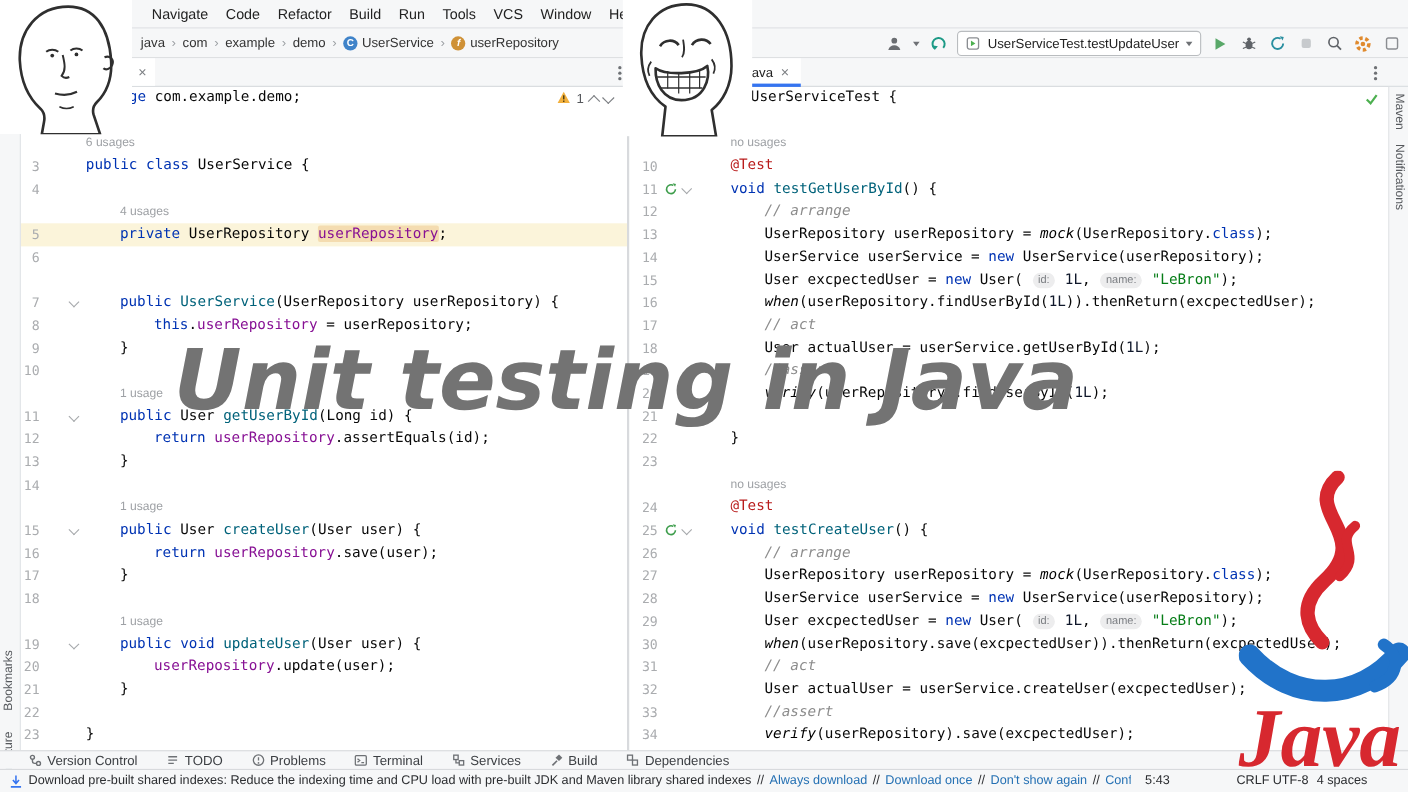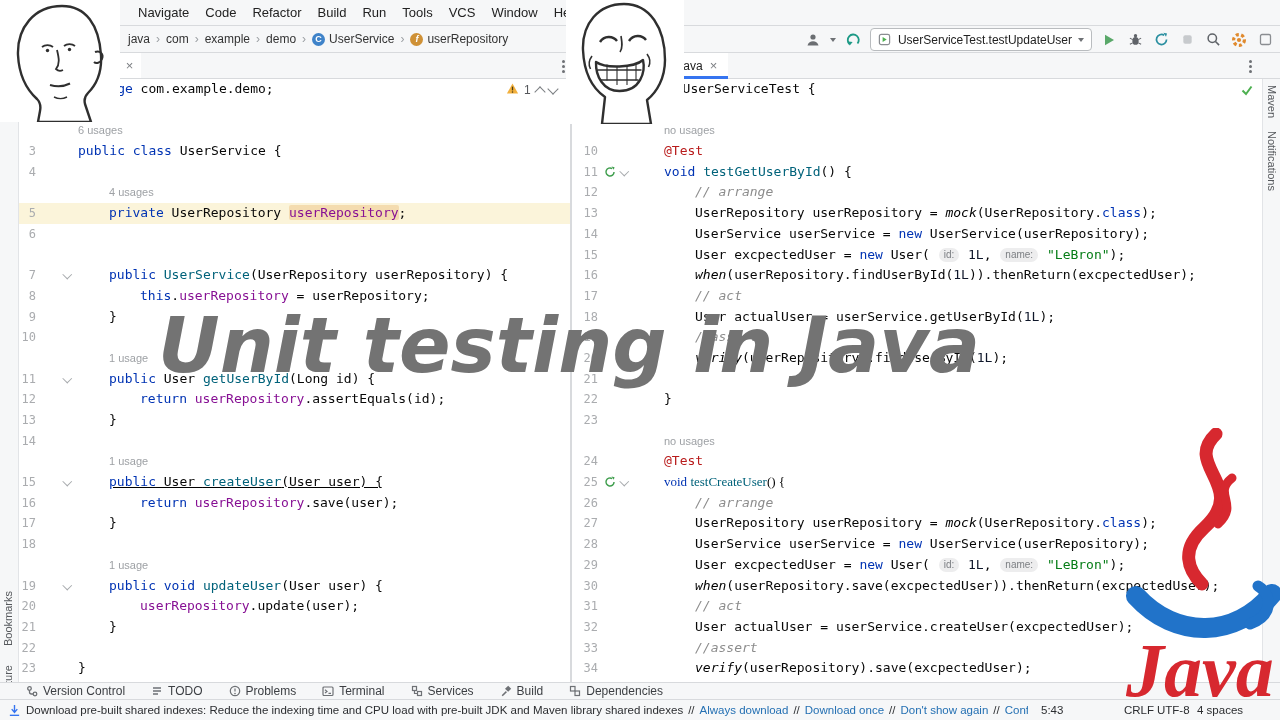--- a/index.html
+++ b/index.html
@@ -347,21 +347,21 @@
     <div class="crow">
       <span class="ln"></span>
       <span class="icn"></span>
       <span class="code" style="padding-left: 31px;"><span class="inlay">1 usage</span></span>
     </div>
     <div class="crow">
       <span class="ln">15</span>
       <span class="icn">
         <span class="chev"></span>
       </span>
-      <span class="code" style="padding-left: 31px; text-decoration: underline;"><span class="tok k">public</span><span class="tok p"> User </span><span class="tok m">createUser</span><span class="tok p">(User user) {</span></span>
+      <span class="code" style="padding-left: 31px;"><span class="tok k">public</span><span class="tok p"> User </span><span class="tok m">createUser</span><span class="tok p">(User user) {</span></span>
     </div>
     <div class="crow">
       <span class="ln">16</span>
       <span class="icn"></span>
       <span class="code" style="padding-left: 62px;"><span class="tok k">return</span><span class="tok p"> </span><span class="tok f">userRepository</span><span class="tok p">.save(user);</span></span>
     </div>
     <div class="crow">
       <span class="ln">17</span>
       <span class="icn"></span>
       <span class="code" style="padding-left: 31px;"><span class="tok p">}</span></span>
@@ -512,21 +512,21 @@
       <span class="ln">25</span>
       <span class="icn">
         <span style="display: flex;">
           <svg width="12" height="12" viewBox="0 0 14 14">
             <path d="M11.7 7a4.7 4.7 0 1 1-2.2-4" fill="none" stroke="#3f9e4d" stroke-width="1.7"></path>
             <path d="M8.8.6l3.5.8-1 3z" fill="#3f9e4d"></path>
           </svg>
         </span>
         <span class="chev"></span>
       </span>
-      <span class="code" style="padding-left: 31px; font-family: Liberation Serif, serif;"><span class="tok k">void</span><span class="tok p"> </span><span class="tok m">testCreateUser</span><span class="tok p">() {</span></span>
+      <span class="code" style="padding-left: 31px;"><span class="tok k">void</span><span class="tok p"> </span><span class="tok m">testCreateUser</span><span class="tok p">() {</span></span>
     </div>
     <div class="crow">
       <span class="ln">26</span>
       <span class="icn"></span>
       <span class="code" style="padding-left: 62px;"><span class="tok c">// arrange</span></span>
     </div>
     <div class="crow">
       <span class="ln">27</span>
       <span class="icn"></span>
       <span class="code" style="padding-left: 62px;"><span class="tok p">UserRepository userRepository = </span><span class="tok it">mock</span><span class="tok p">(UserRepository.</span><span class="tok k">class</span><span class="tok p">);</span></span>

